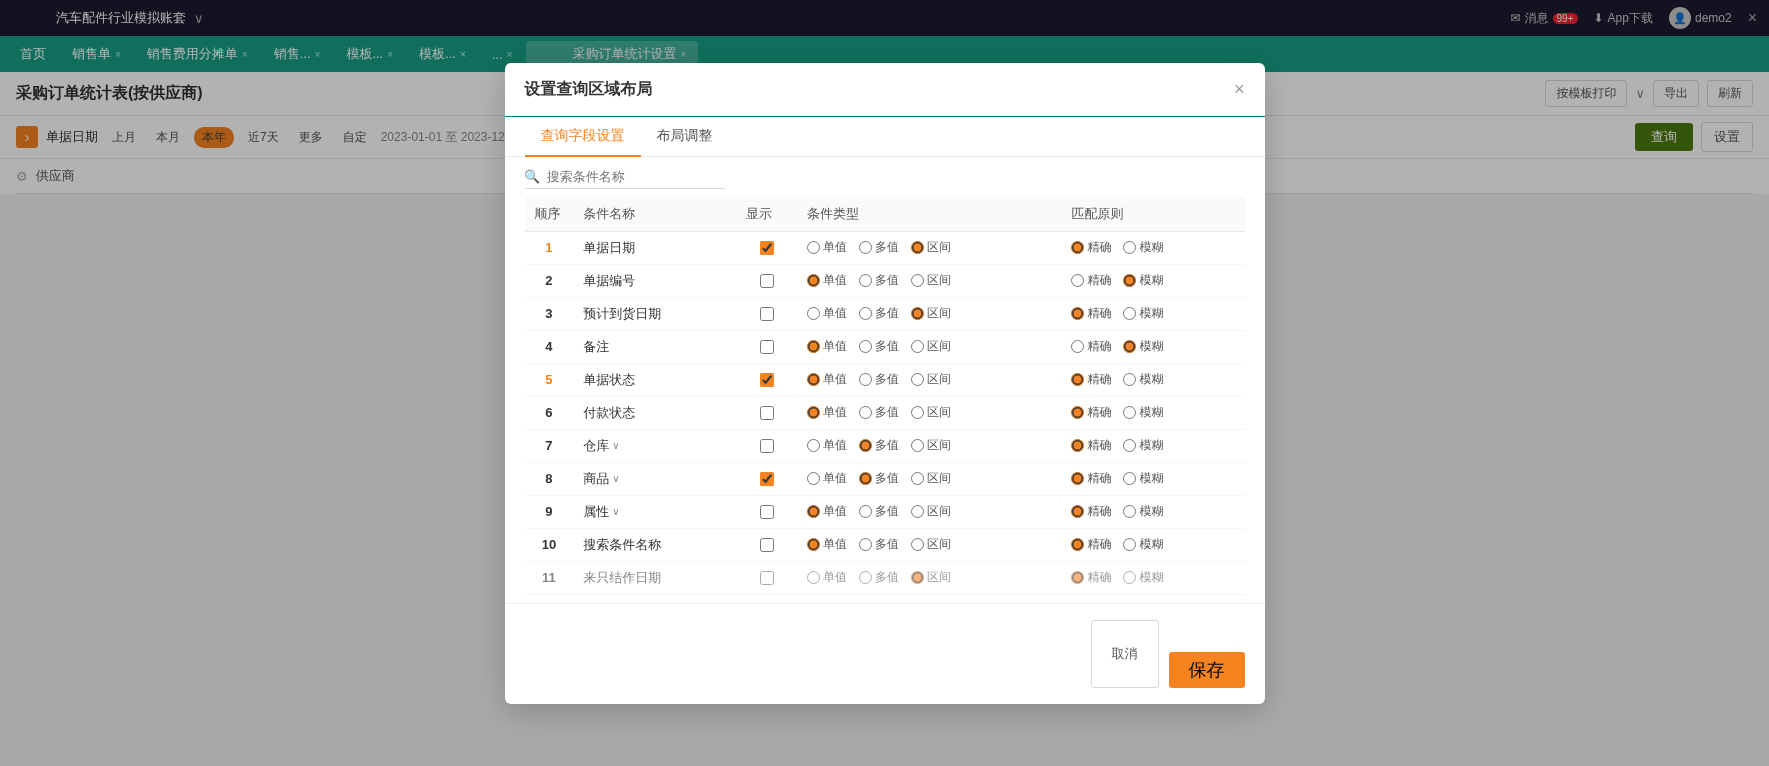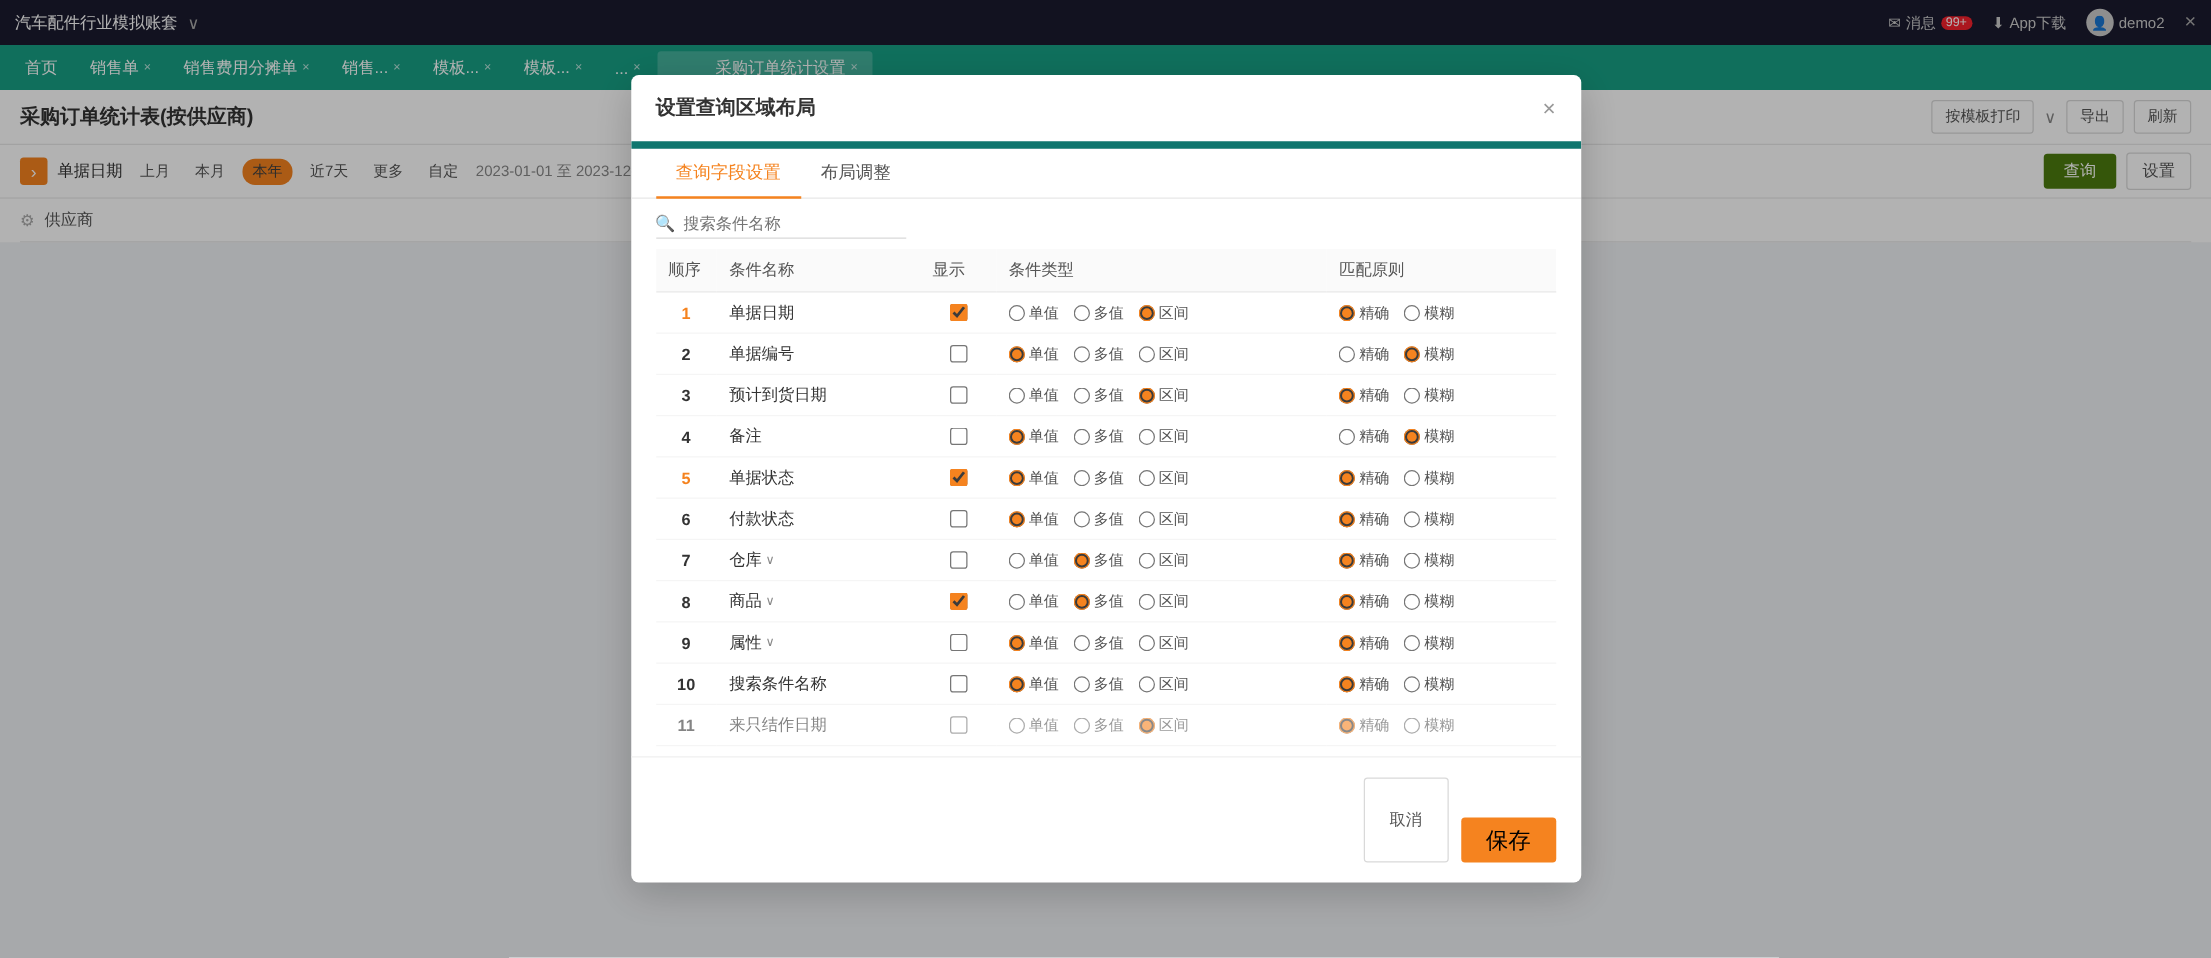--- a/index.html
+++ b/index.html
@@ -8,21 +8,21 @@
     
     .top-bar {
       background: #1a1a2e;
       height: 36px;
       display: flex;
       align-items: center;
       justify-content: space-between;
       padding: 0 12px;
       color: #ccc;
     }
-    .top-bar-left { display: flex; align-items: center; gap: 8px; }
+    .top-bar-left { display: flex; align-items: center; gap: 8px; margin-left: 44px; }
     .top-bar-logo { color: #fff; font-size: 13px; }
     .top-bar-right { display: flex; align-items: center; gap: 16px; font-size: 12px; }
     .notif-badge { background: #f5222d; color: #fff; border-radius: 8px; padding: 0 4px; font-size: 10px; }
     .close-x { color: #aaa; cursor: pointer; font-size: 16px; }
 
     
     .tab-bar {
       background: #17a085;
       height: 36px;
       display: flex;
@@ -90,21 +90,21 @@
       border-radius: 6px;
       width: 760px;
       max-height: 680px;
       box-shadow: 0 8px 32px rgba(0,0,0,0.2);
       display: flex;
       flex-direction: column;
       overflow: hidden;
     }
     .modal-header {
       padding: 16px 20px;
-      border-bottom: 6px solid #0f766e;
+      border-bottom: 1px solid #0f766e;
       display: flex;
       align-items: center;
       justify-content: space-between;
     }
     .modal-title { font-size: 16px; font-weight: bold; color: #333; }
     .modal-close { cursor: pointer; color: #999; font-size: 18px; line-height: 1; }
     .modal-body { flex: 1; overflow: hidden; display: flex; flex-direction: column; padding: 0; }
 
     
     .modal-tabs { display: flex; border-bottom: 1px solid #e8e8e8; padding: 0 20px; gap: 0; }

